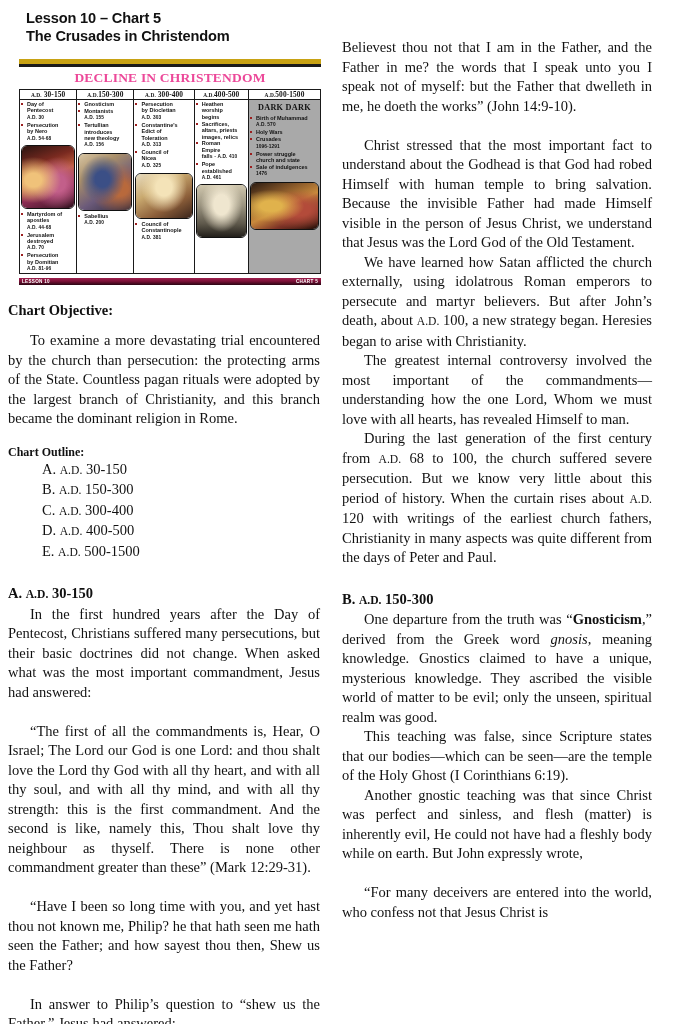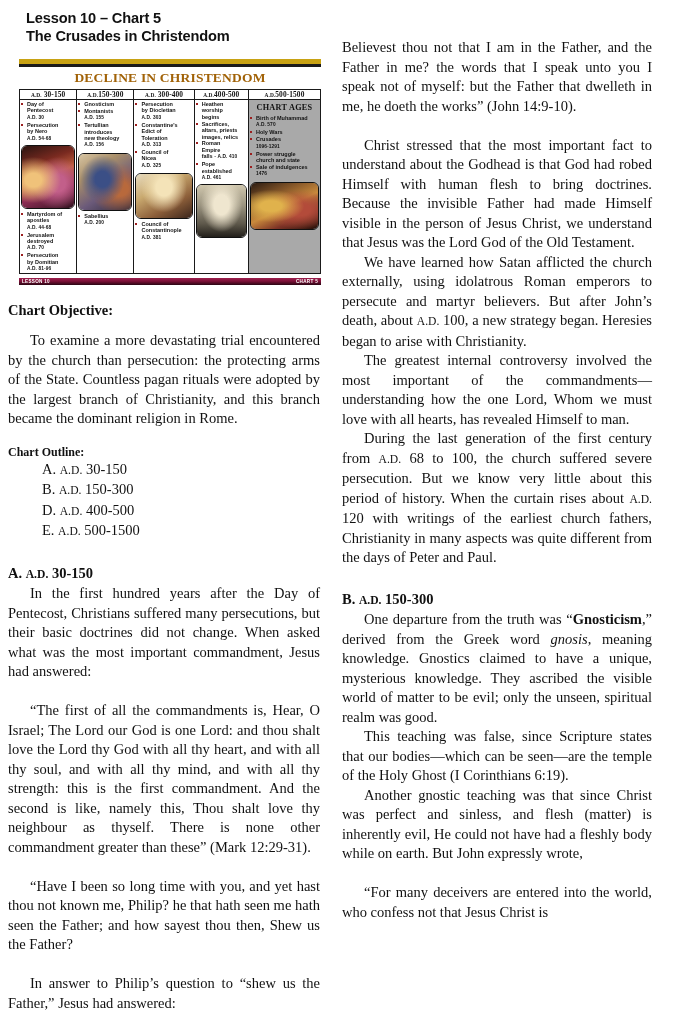--- a/index.html
+++ b/index.html
@@ -60,21 +60,21 @@
     height: 3px;
     background: #1a1a1a;
   }
   .chart-heading {
     text-align: center;
     font-family: "Liberation Serif", serif;
     font-weight: bold;
     font-size: 13.5px;
     letter-spacing: 0.2px;
     padding: 3px 0 3px 0;
-    color: #a16207;
+    color: #ec4899;
   }
   table.chart-table {
     border-collapse: collapse;
     width: 100%;
     table-layout: fixed;
   }
   table.chart-table td, table.chart-table th {
     border: 1px solid #1a1a1a;
     vertical-align: top;
     padding: 0;
@@ -310,21 +310,21 @@
               <li>Pope<br>established<br><span class="ad">A.D. 461</span></li>
             </ul>
             <div class="thumb" style="height:52px;margin-top:3px;">
               <div class="inner" style="background:
                  radial-gradient(ellipse at 50% 38%, #efe6cf 0 22%, rgba(239,230,207,0) 60%),
                  linear-gradient(180deg,#cfc6ad 0%,#9a937f 40%,#5d574a 75%,#221f1a 100%);"></div>
             </div>
           </td>
 
           <td class="body-cell dark">
-            <div class="dark-ages-label">CHART AGES</div>
+            <div class="dark-ages-label">DARK DARK</div>
             <ul class="evt">
               <li>Birth of Muhammad<br><span class="ad">A.D. 570</span></li>
               <li>Holy Wars</li>
               <li>Crusades<br><span class="ad">1096-1291</span></li>
               <li>Power struggle<br>church and state</li>
               <li>Sale of indulgences<br><span class="ad">1476</span></li>
             </ul>
             <div class="thumb" style="height:46px;margin-top:4px;">
               <div class="inner" style="background:
                  radial-gradient(ellipse at 30% 50%, #e0b24c 0 16%, rgba(224,178,76,0) 50%),
@@ -352,20 +352,25 @@
         <span>A.</span>
         <span class="sc">A.D.</span>
         <span>30-150</span>
       </li>
       <li>
         <span>B.</span>
         <span class="sc">A.D.</span>
         <span>150-300</span>
       </li>
       <li>
+        <span>C.</span>
+        <span class="sc">A.D.</span>
+        <span>300-400</span>
+      </li>
+      <li>
         <span>D.</span>
         <span class="sc">A.D.</span>
         <span>400-500</span>
       </li>
       <li>
         <span>E.</span>
         <span class="sc">A.D.</span>
         <span>500-1500</span>
       </li>
     </ol>
@@ -378,21 +383,21 @@
     <p class="para">In the first hundred years after the Day of Pentecost, Christians suffered many persecutions, but their basic doctrines did not change. When asked what was the most important commandment, Jesus had answered:</p>
     <p class="para gap">“The first of all the commandments is, Hear, O Israel; The Lord our God is one Lord: and thou shalt love the Lord thy God with all thy heart, and with all thy soul, and with all thy mind, and with all thy strength: this is the first commandment. And the second is like, namely this, Thou shalt love thy neighbour as thyself. There is none other commandment greater than these” (Mark 12:29-31).</p>
     <p class="para gap">“Have I been so long time with you, and yet hast thou not known me, Philip? he that hath seen me hath seen the Father; and how sayest thou then, Shew us the Father?</p>
     <p class="para gap">In answer to Philip’s question to “shew us the Father,” Jesus had answered:</p>
   </div>
 
   <div class="col col-right">
 
     <p class="para noindent">Believest thou not that I am in the Father, and the Father in me? the words that I speak unto you I speak not of myself: but the Father that dwelleth in me, he doeth the works” (John 14:9-10).</p>
 
-    <p class="para gap">Christ stressed that the most important fact to understand about the Godhead is that God had robed Himself with human flesh to bring doctrines. Because the invisible Father had made Himself visible in the person of Jesus Christ, we understand that Jesus was the Lord God of the Old Testament.</p>
+    <p class="para gap">Christ stressed that the most important fact to understand about the Godhead is that God had robed Himself with human temple to bring salvation. Because the invisible Father had made Himself visible in the person of Jesus Christ, we understand that Jesus was the Lord God of the Old Testament.</p>
 
     <p class="para"><span>We have learned how Satan afflicted the church externally, using idolatrous Roman emperors to persecute and martyr believers. But after John’s death, about </span><span class="sc">A.D.</span><span> 100, a new strategy began. Heresies began to arise with Christianity.</span></p>
 
     <p class="para">The greatest internal controversy involved the most important of the commandments—understanding how the one Lord, Whom we must love with all hearts, has revealed Himself to man.</p>
 
     <p class="para"><span>During the last generation of the first century from </span><span class="sc">A.D.</span><span> 68 to 100, the church suffered severe persecution. But we know very little about this period of history. When the curtain rises about </span><span class="sc">A.D.</span><span> 120 with writings of the earliest church fathers, Christianity in many aspects was quite different from the days of Peter and Paul.</span></p>
 
     <div class="lettered-head">
       <span>B.</span>
       <span class="sc">A.D.</span>

